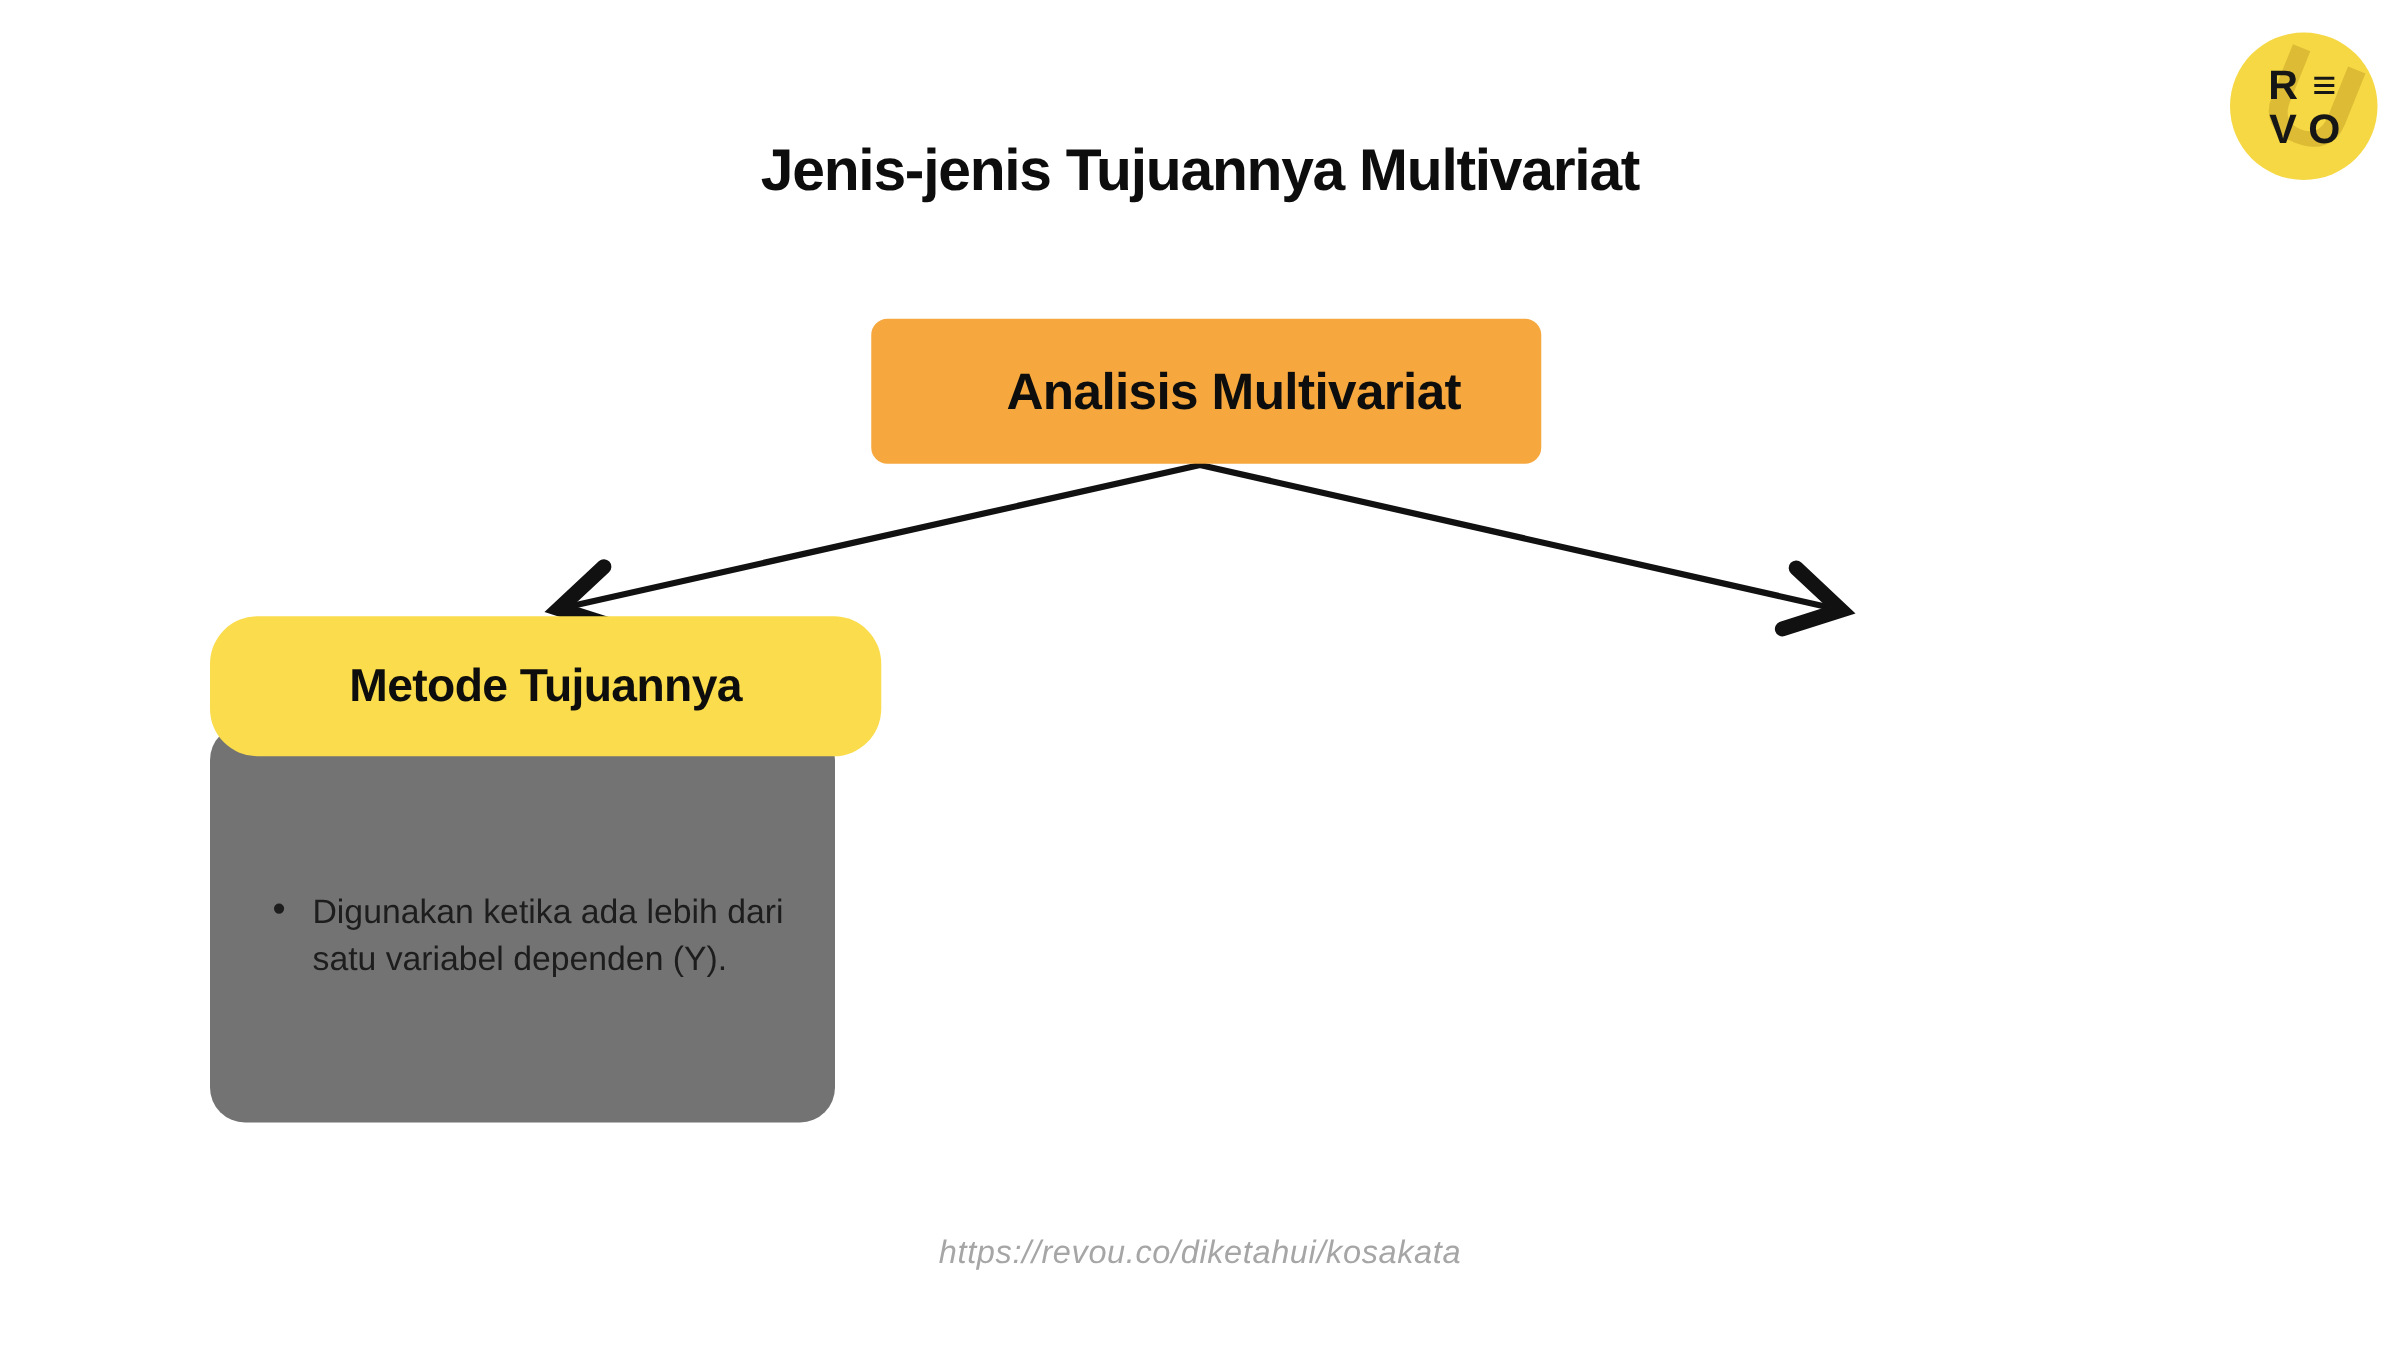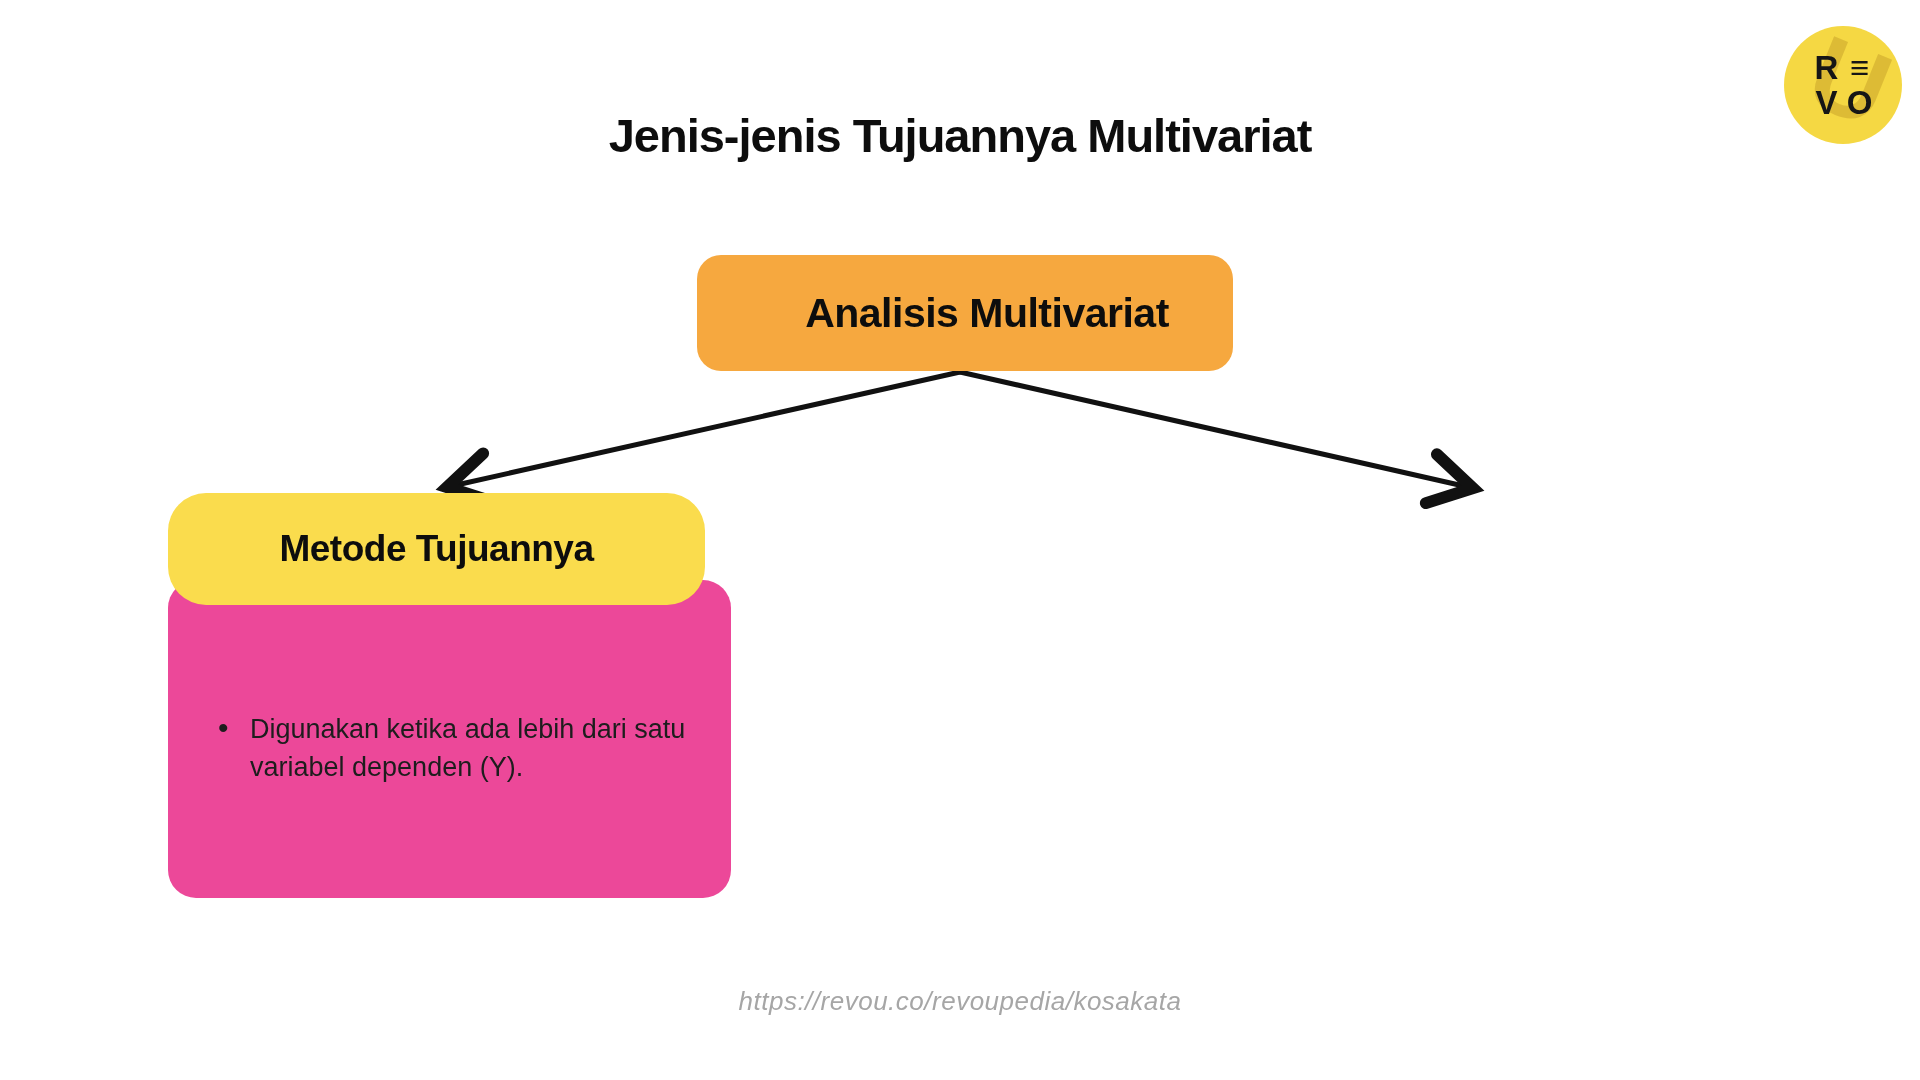--- a/index.html
+++ b/index.html
@@ -60,43 +60,43 @@
 
   
   .arrows-svg { position: absolute; left: 0; top: 0; width: 1920px; height: 1080px; }
 
   
   .root-node {
     position: absolute;
     left: 697px; top: 255px;
     width: 536px; height: 116px;
     background: #F6A83F;
-    border-radius: 24px;
+    border-radius: 13px;
     display: flex;
     align-items: center;
     justify-content: center;
     padding-left: 44px;
   }
   .root-node .label {
     font-size: 41px;
     font-weight: 700;
     letter-spacing: -0.5px;
     color: #0d0d0d;
   }
 
   
   .branch { position: absolute; width: 537px; top: 493px; height: 405px; }
   .branch--left  { left: 168px; }
   .branch--right { left: 1218px; }
 
   .branch-panel {
     position: absolute;
     left: 0; top: 87px;
-    width: 563px; height: 318px;
-    background: #ec4899;
+    width: 500px; height: 318px;
+    background: #737373;
     border-radius: 28px;
     padding: 130px 30px 0 50px;
   }
   .branch-header {
     position: absolute;
     left: 0; top: 0;
     width: 537px; height: 112px;
     background: #FADC4D;
     border-radius: 38px;
     display: flex;
@@ -178,13 +178,13 @@
     </ul>
   </div>
   <div class="branch-header">
     <span class="label">Metode Tujuannya</span>
   </div>
 </div>
 
 <div class="branch branch--right">
 </div>
 
-<div class="footer-url">https://revou.co/revoupedia/kosakata</div>
+<div class="footer-url">https://revou.co/diketahui/kosakata</div>
 
 </body></html>

